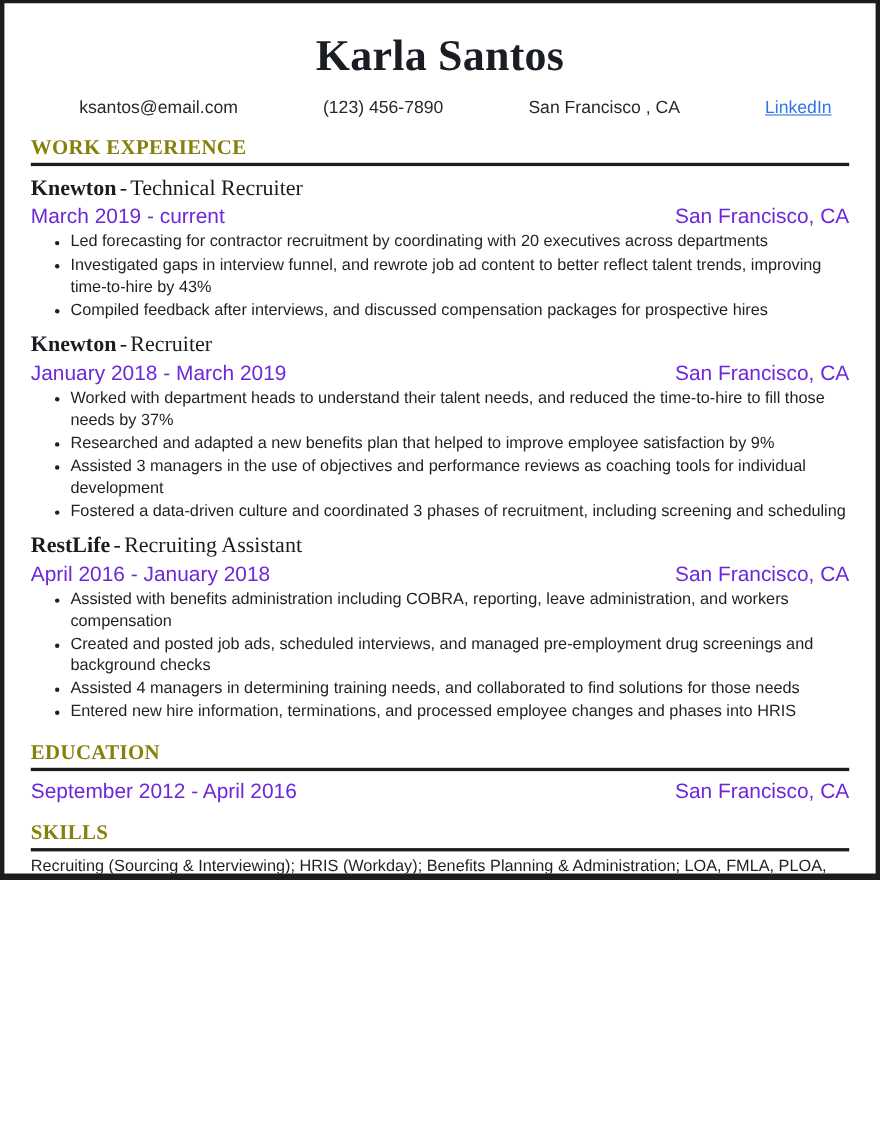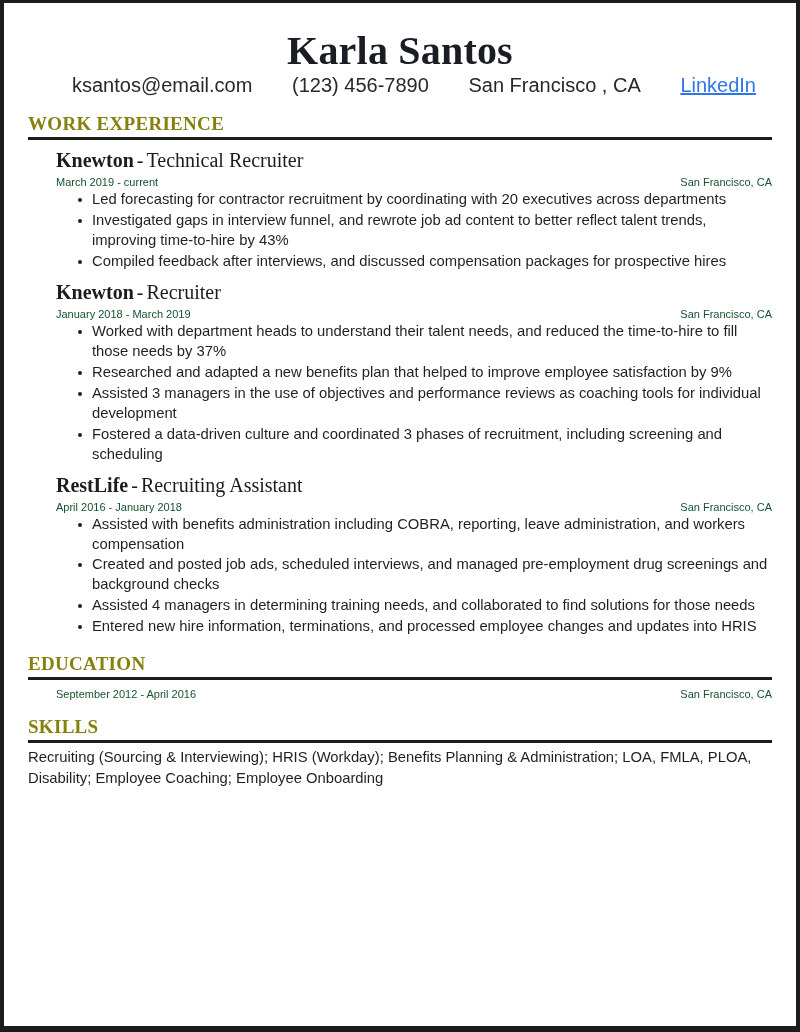--- a/index.html
+++ b/index.html
@@ -9,21 +9,21 @@
   }
   body {
     width: 800px;
     height: 1032px;
     font-family: "Liberation Sans", sans-serif;
     -webkit-font-smoothing: antialiased;
   }
   .page {
     box-sizing: border-box;
     width: 800px;
-    height: 1032px;
+    height: 800px;
     background: #ffffff;
     border-left: 4px solid #1c1c1c;
     border-right: 4px solid #1c1c1c;
     border-top: 3px solid #1c1c1c;
     border-bottom: 6px solid #1c1c1c;
     padding: 0 24px;
     overflow: hidden;
   }
 
   
@@ -34,23 +34,23 @@
     line-height: 1.05;
     color: #1a1d23;
     text-align: center;
     margin: 27px 0 0 0;
     letter-spacing: 0.2px;
   }
   .contact-row {
     display: flex;
     justify-content: space-between;
     align-items: baseline;
-    margin: 2px 0 0 0;
+    margin: 18px 0 0 0;
     padding: 0 16px 0 44px;
-    font-size: 20px;
+    font-size: 16px;
     color: #25282c;
   }
   .contact-item { white-space: nowrap; }
   .contact-link {
     color: #2f75e8;
     text-decoration: underline;
     white-space: nowrap;
   }
 
   
@@ -64,38 +64,38 @@
     line-height: 1.1;
     padding-bottom: 2px;
   }
   .rule {
     height: 0;
     border-bottom: 3px solid #1c1c1c;
     margin-bottom: 4px;
   }
 
   
-  .entry { margin-top: 8px; margin-left: 28px; }
+  .entry { margin-top: 8px; }
   .entry:first-of-type { margin-top: 5px; }
   .entry-title {
     font-family: "Liberation Serif", serif;
     font-size: 20px;
     color: #191c20;
     line-height: 1.25;
   }
   .org { font-weight: bold; }
   .dash { font-weight: normal; padding: 0 3px; }
   .role { font-weight: normal; }
 
   .meta-row {
     display: flex;
     justify-content: space-between;
     align-items: baseline;
-    font-size: 11px;
-    color: #14532d;
+    font-size: 19px;
+    color: #6d28d9;
     margin-top: 3px;
   }
 
   ul.bullets {
     list-style: none;
     margin: 2px 0 0 0;
     padding: 0;
   }
   ul.bullets li {
     position: relative;
@@ -187,21 +187,21 @@
         <span class="org">RestLife</span><span class="dash">-</span><span class="role">Recruiting Assistant</span>
       </div>
       <div class="meta-row">
         <span>April 2016 - January 2018</span>
         <span>San Francisco, CA</span>
       </div>
       <ul class="bullets">
         <li>Assisted with benefits administration including COBRA, reporting, leave administration, and workers compensation</li>
         <li>Created and posted job ads, scheduled interviews, and managed pre-employment drug screenings and background checks</li>
         <li>Assisted 4 managers in determining training needs, and collaborated to find solutions for those needs</li>
-        <li>Entered new hire information, terminations, and processed employee changes and updates into HRIS</li>
+        <li>Entered new hire information, terminations, and processed employee changes and phases into HRIS</li>
       </ul>
     </div>
   </div>
 
   <div class="section">
     <div class="section-heading">EDUCATION</div>
     <div class="rule"></div>
 
     <div class="entry">
       <div class="meta-row">

